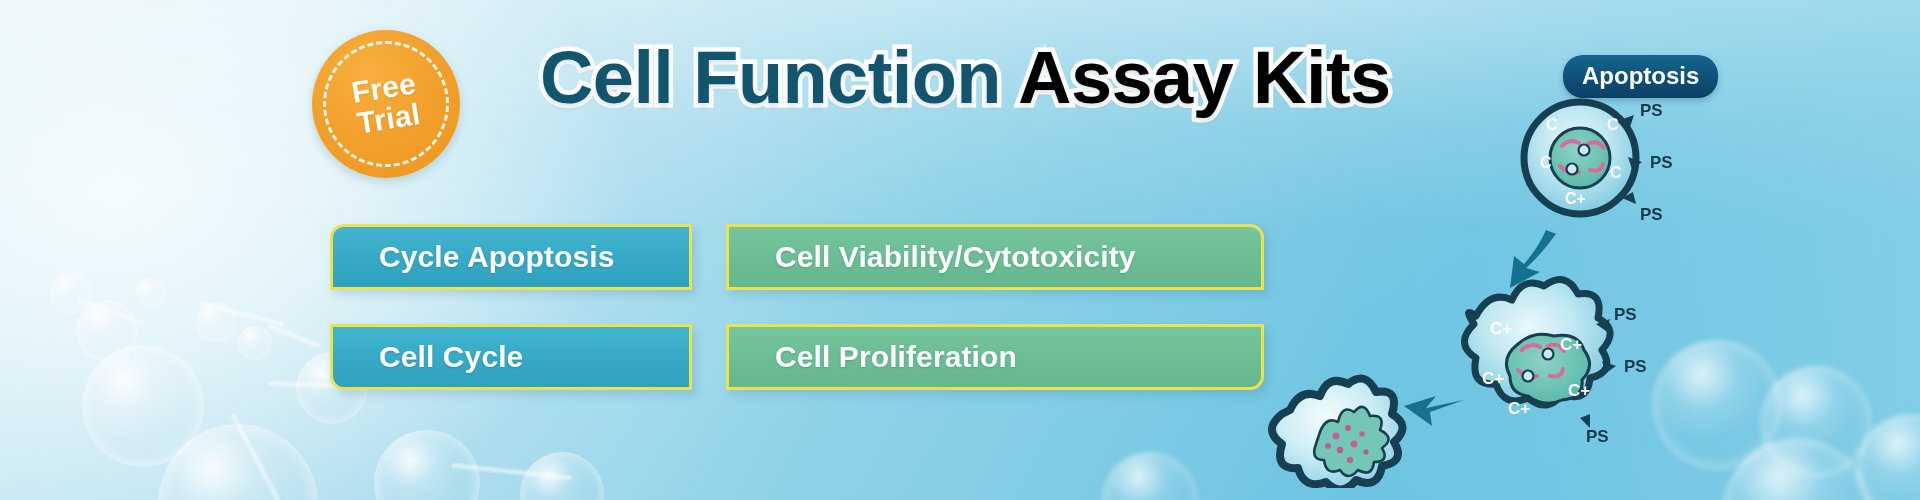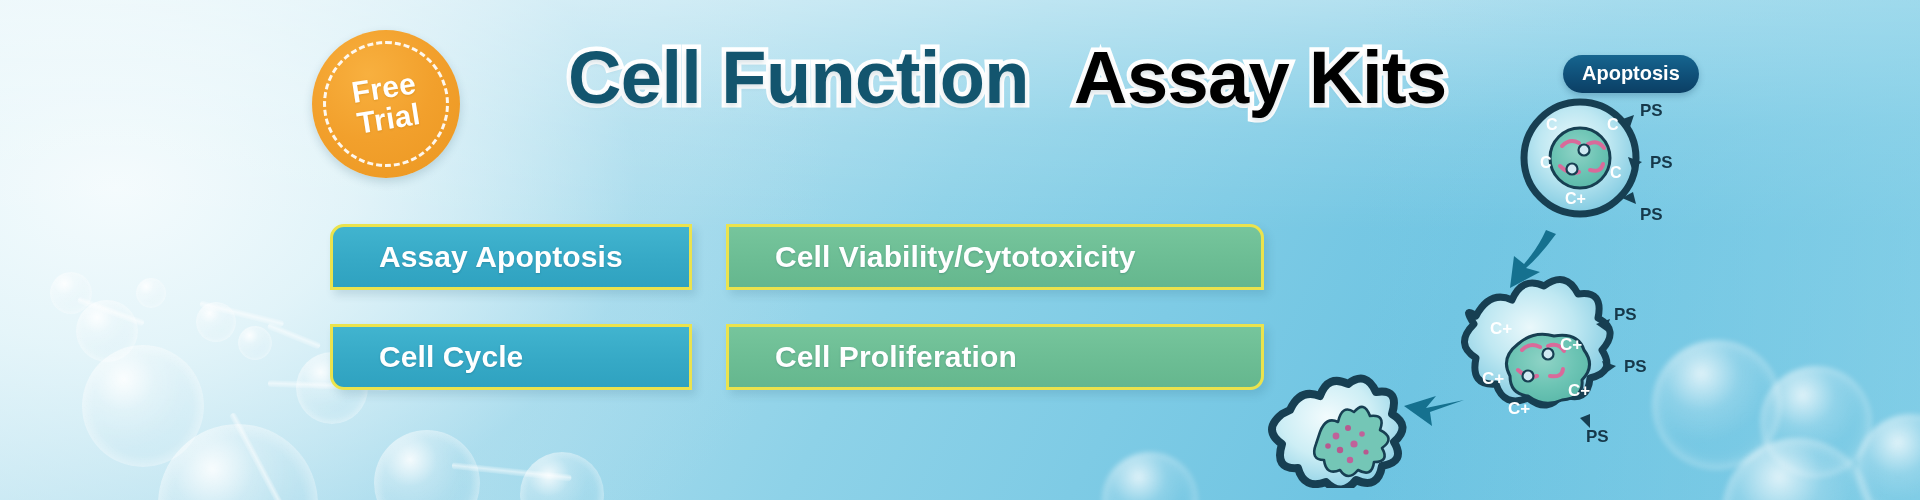--- a/index.html
+++ b/index.html
@@ -105,21 +105,20 @@
     font-size: 74px;
     font-weight: bold;
     letter-spacing: -0.6px;
     white-space: nowrap;
     line-height: 1.18;
   }
   .title .part {
     -webkit-text-stroke: 9px #ffffff;
     paint-order: stroke fill;
     text-shadow: 0 3px 5px rgba(25,80,105,0.16);
-    margin-left: 28px;
   }
   .title .teal  { color: #13556e; }
   .title .green { color: #000000; }
 
   
   .btn {
     position: absolute;
     display: flex;
     align-items: center;
     box-sizing: border-box;
@@ -143,21 +142,21 @@
   
   .apoptosis-badge {
     position: absolute;
     left: 1563px;
     top: 55px;
     padding: 7px 19px 8px;
     border-radius: 20px;
     background: linear-gradient(180deg, #16658f 0%, #0f4f78 55%, #0b3f64 100%);
     color: #ffffff;
     font-weight: bold;
-    font-size: 20px;
+    font-size: 24px;
     box-shadow: 0 3px 6px rgba(12,60,90,0.25);
   }
 
   
   .diagram {
     position: absolute;
     left: 1250px;
     top: 88px;
     width: 560px;
     height: 400px;
@@ -205,21 +204,21 @@
   <div class="free-trial">
     <div class="free-trial-text">
       <div>Free</div>
       <div>Trial</div>
     </div>
   </div>
 
   <div class="title"><span class="part teal">Cell Function</span><span class="part green"> Assay Kits</span></div>
 
   <div class="btn teal btn-a">
-    <span>Assay Apoptosis</span>
+    <span>Cycle Apoptosis</span>
   </div>
   <div class="btn green btn-b">
     <span>Cell Viability/Cytotoxicity</span>
   </div>
   <div class="btn green btn-d">
     <span>Cell Proliferation</span>
   </div>
   <div class="btn teal btn-c">
     <span>Cell Cycle</span>
   </div>

